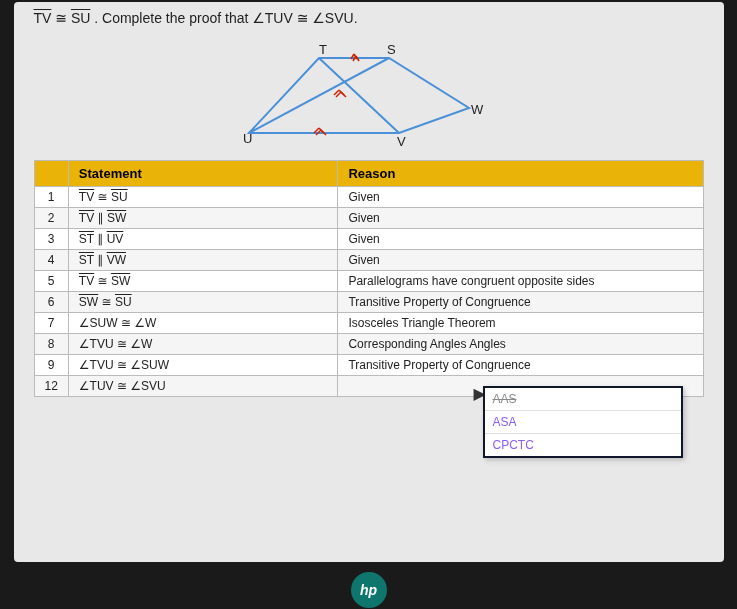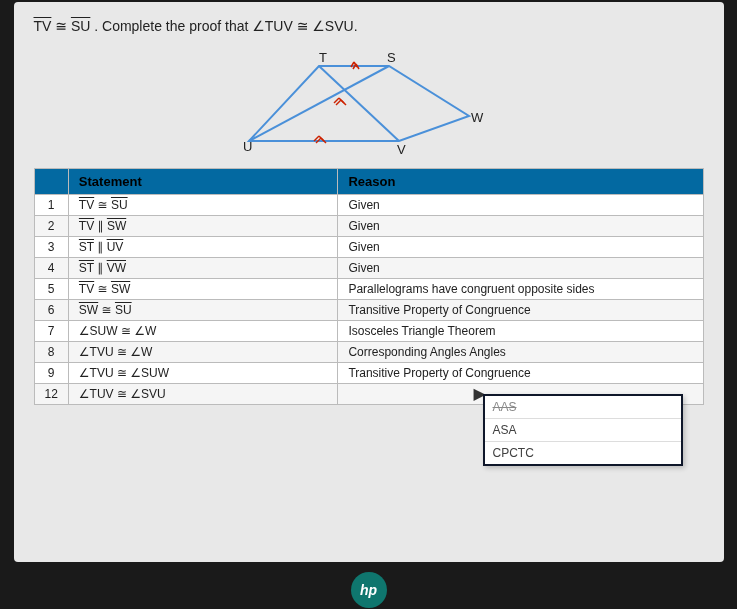--- a/index.html
+++ b/index.html
@@ -12,21 +12,21 @@
       width: 737px;
       height: 609px;
       font-family: Arial, sans-serif;
       font-size: 13px;
     }
     .main-content {
       background: #e8e8e8;
       width: 710px;
       min-height: 560px;
       border-radius: 4px;
-      padding: 16px 20px;
+      padding: 8px 20px;
       position: relative;
     }
     .problem-header {
       font-size: 14px;
       margin-bottom: 12px;
       color: #222;
     }
     .overline { text-decoration: overline; }
     .diagram-area {
       width: 260px;
@@ -39,21 +39,21 @@
       height: 100%;
     }
     .proof-table {
       width: 100%;
       border-collapse: collapse;
       background: #fff;
       border: 1px solid #bbb;
       font-size: 12px;
     }
     .proof-table th {
-      background: #0369a1;
+      background: #eab308;
       border: 1px solid #bbb;
       padding: 5px 10px;
       text-align: left;
       font-weight: bold;
       font-size: 13px;
     }
     .proof-table td {
       border: 1px solid #bbb;
       padding: 3px 10px;
       vertical-align: middle;
@@ -81,21 +81,21 @@
       width: 200px;
       right: 10px;
       z-index: 10;
       box-shadow: 2px 2px 5px rgba(0,0,0,0.2);
     }
     .dropdown-overlay .dropdown-item {
       padding: 4px 8px;
       border-bottom: 1px solid #ddd;
       cursor: pointer;
       font-size: 12px;
-      color: #404040;
+      color: #8b5cf6;
     }
     .dropdown-overlay .dropdown-item.strikethrough {
       text-decoration: line-through;
       color: #888;
     }
     .dropdown-overlay .dropdown-item:last-child {
       border-bottom: none;
     }
     .cursor-arrow {
       position: absolute;

